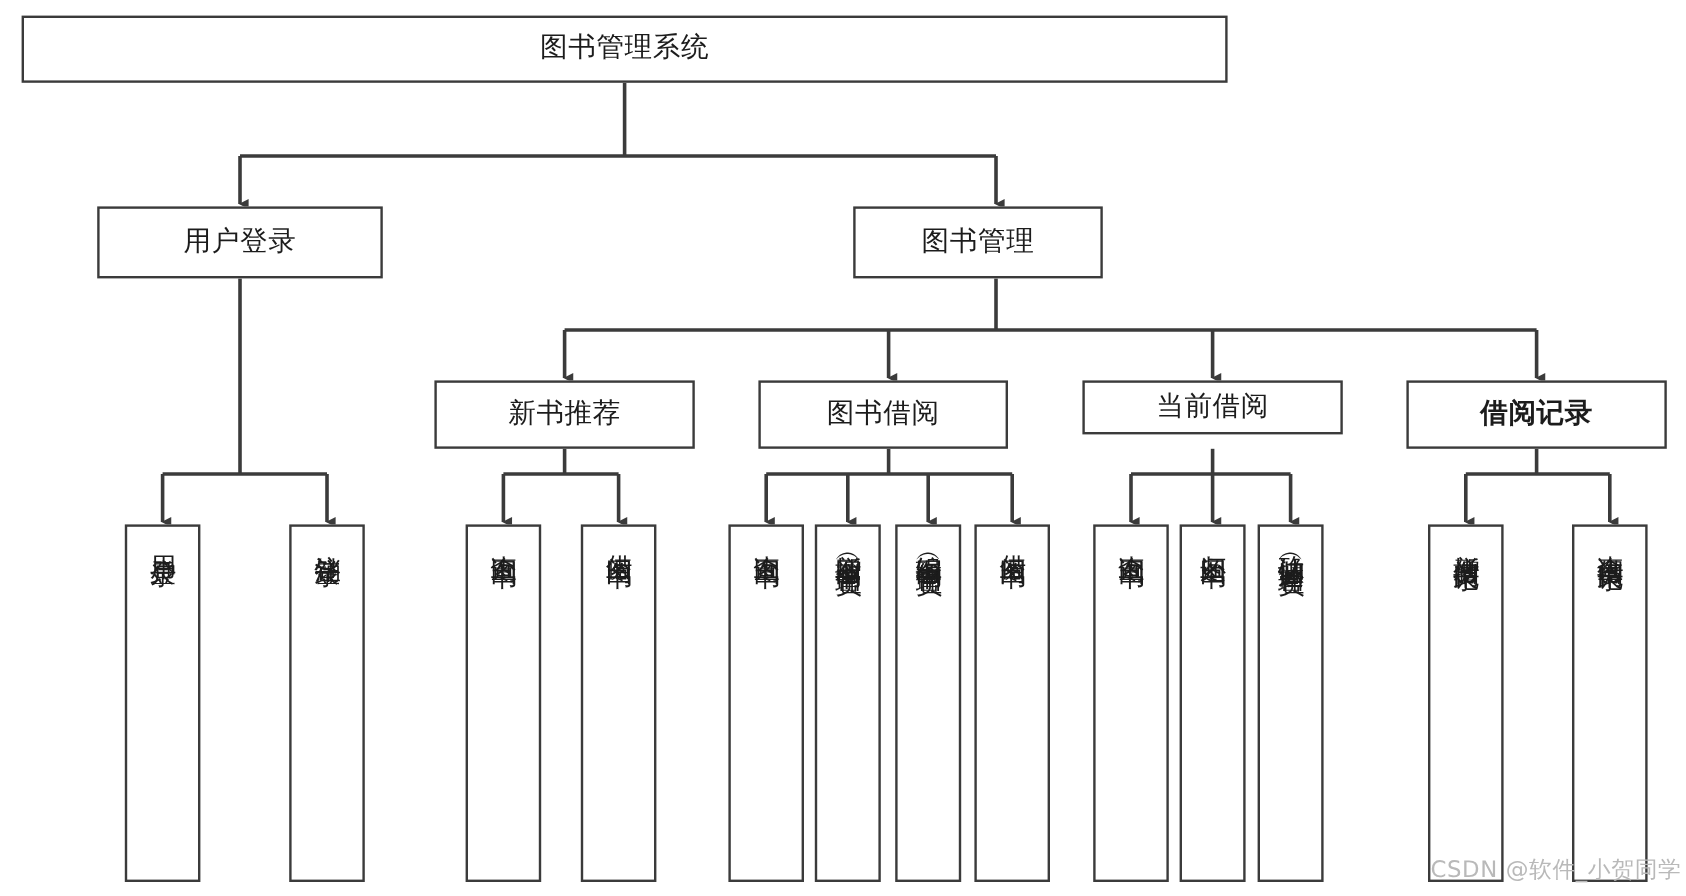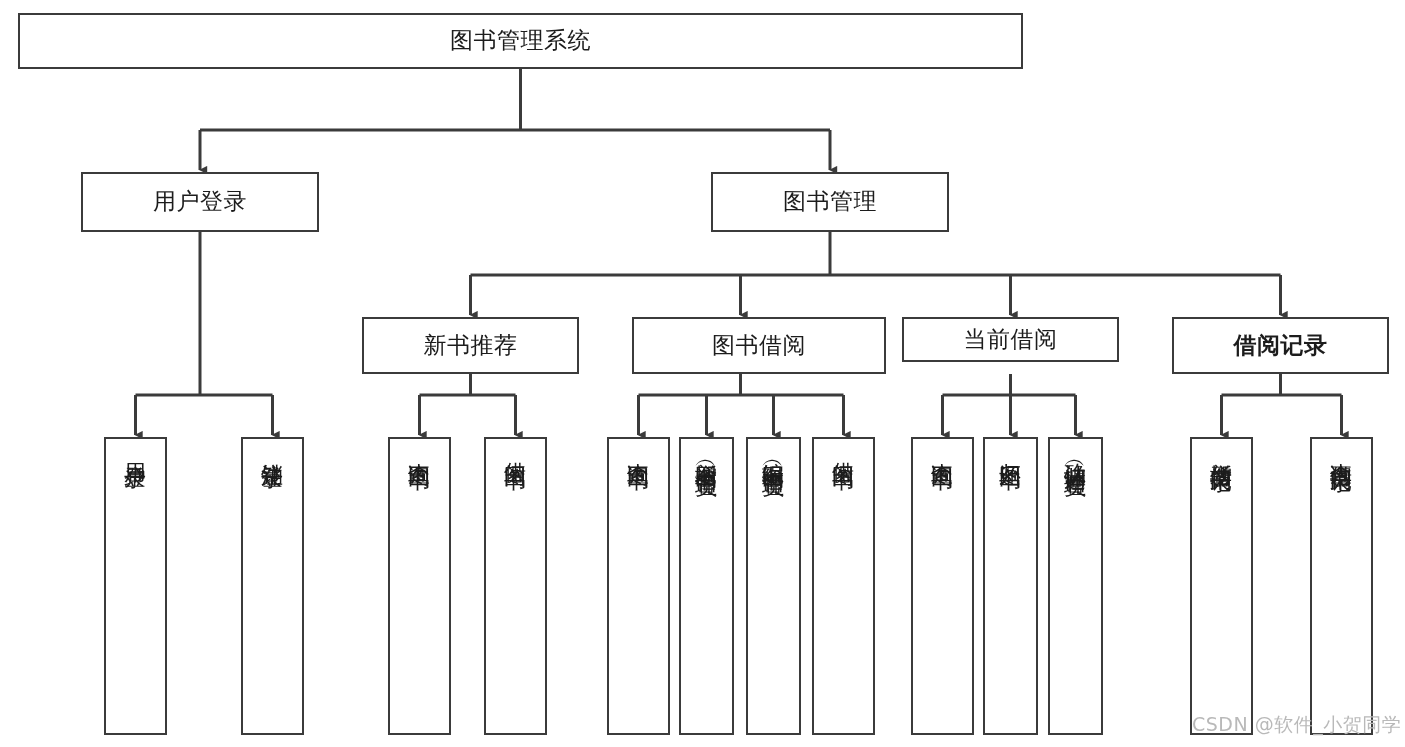--- a/index.html
+++ b/index.html
@@ -121,27 +121,27 @@
       </g>
   </svg>
 
   <div id="nodes-layer">
       <div class="node horizontal root" style="left: 18px; top: 13px; width: 1005px; height: 56px;">
         <span class="node-label">图书管理系统</span>
       </div>
       <div class="node horizontal" style="left: 81px; top: 172px; width: 238px; height: 60px;">
         <span class="node-label">用户登录</span>
       </div>
-      <div class="node horizontal" style="left: 711px; top: 172px; width: 238px; height: 60px;">
+      <div class="node horizontal" style="left: 711px; top: 172px; width: 208px; height: 60px;">
         <span class="node-label">图书管理</span>
       </div>
       <div class="node horizontal" style="left: 362px; top: 317px; width: 217px; height: 57px;">
         <span class="node-label">新书推荐</span>
       </div>
-      <div class="node horizontal" style="left: 632px; top: 317px; width: 254px; height: 57px;">
+      <div class="node horizontal" style="left: 632px; top: 317px; width: 208px; height: 57px;">
         <span class="node-label">图书借阅</span>
       </div>
       <div class="node horizontal" style="left: 902px; top: 317px; width: 217px; height: 45px;">
         <span class="node-label">当前借阅</span>
       </div>
       <div class="node horizontal" style="left: 1172px; top: 317px; width: 217px; height: 57px; font-weight: bold;">
         <span class="node-label">借阅记录</span>
       </div>
       <div class="node vertical" style="left: 104px; top: 437px; width: 63px; height: 298px;">
         <span class="node-label">用户登录</span>

